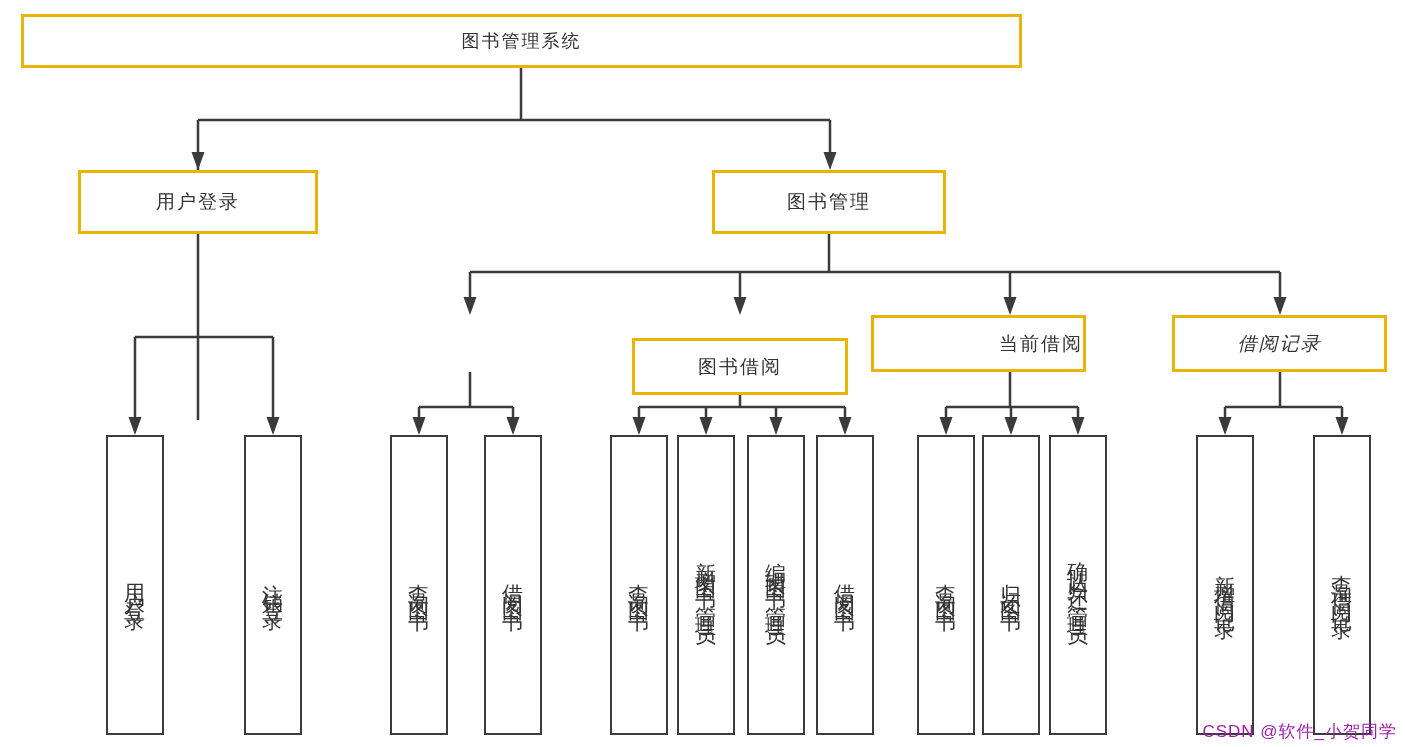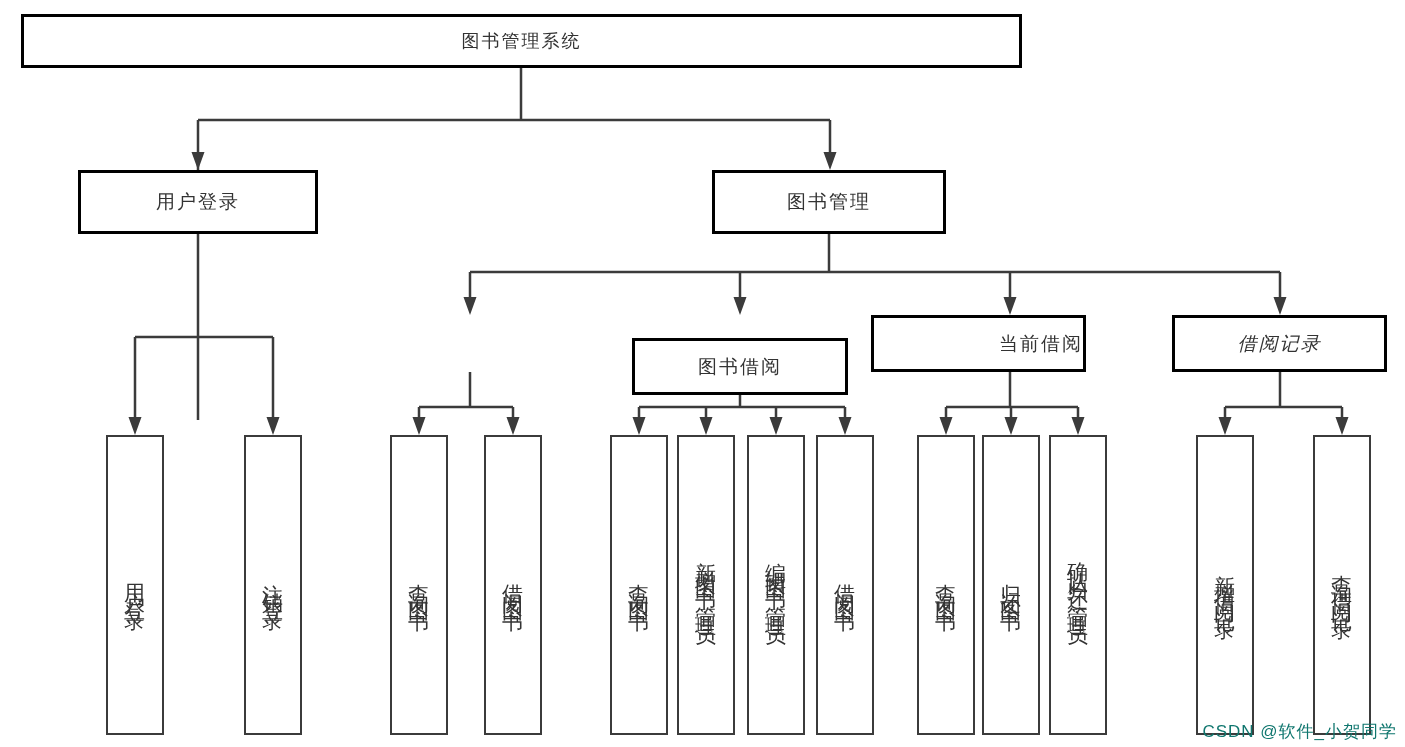--- a/index.html
+++ b/index.html
@@ -17,21 +17,21 @@
   }
   #wires {
     position: absolute;
     left: 0;
     top: 0;
     z-index: 1;
   }
   .hbox {
     position: absolute;
     box-sizing: border-box;
-    border: 3px solid #000000;
+    border: 3px solid #eab308;
     background: #ffffff;
     display: flex;
     align-items: center;
     justify-content: center;
     z-index: 2;
   }
   .hbox span {
     color: #333333;
     font-size: 19px;
     letter-spacing: 2px;
@@ -57,21 +57,21 @@
     color: #333333;
     font-size: 21px;
     letter-spacing: 9px;
     line-height: 1;
     max-height: 292px;
   }
   #watermark {
     position: absolute;
     right: 8px;
     bottom: 4px;
-    color: #0f766e;
+    color: #a21caf;
     font-size: 17px;
     letter-spacing: 1px;
     z-index: 3;
     white-space: nowrap;
     margin-top: 36px;
   }
 </style>
 </head>
 <body>
 

